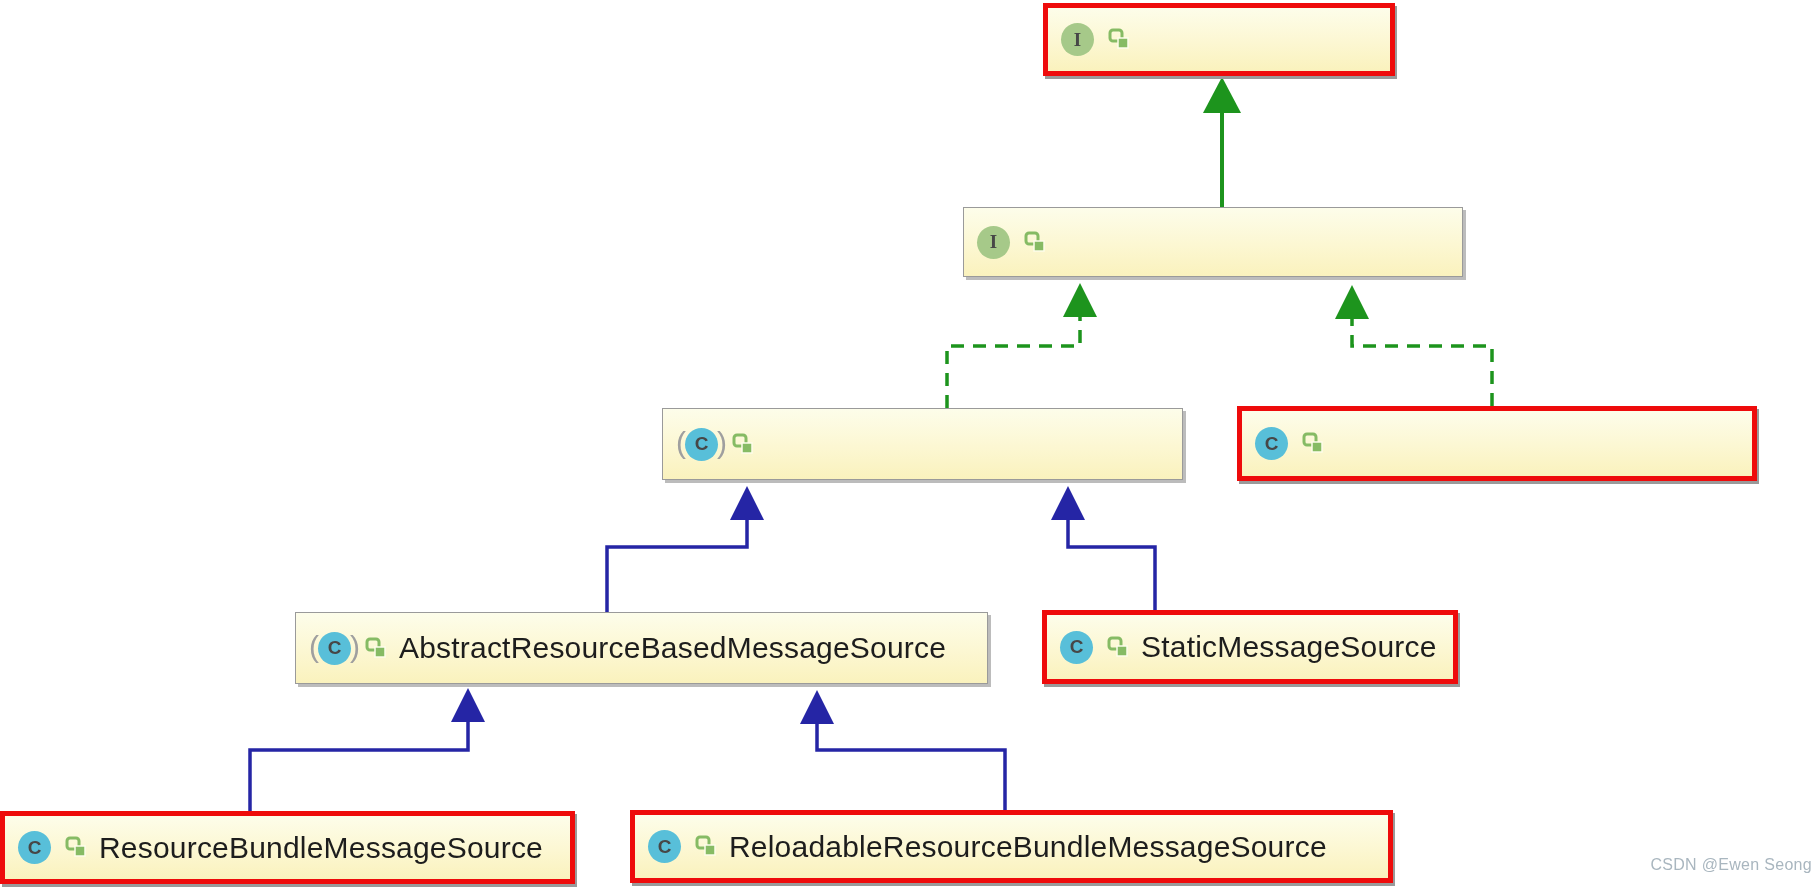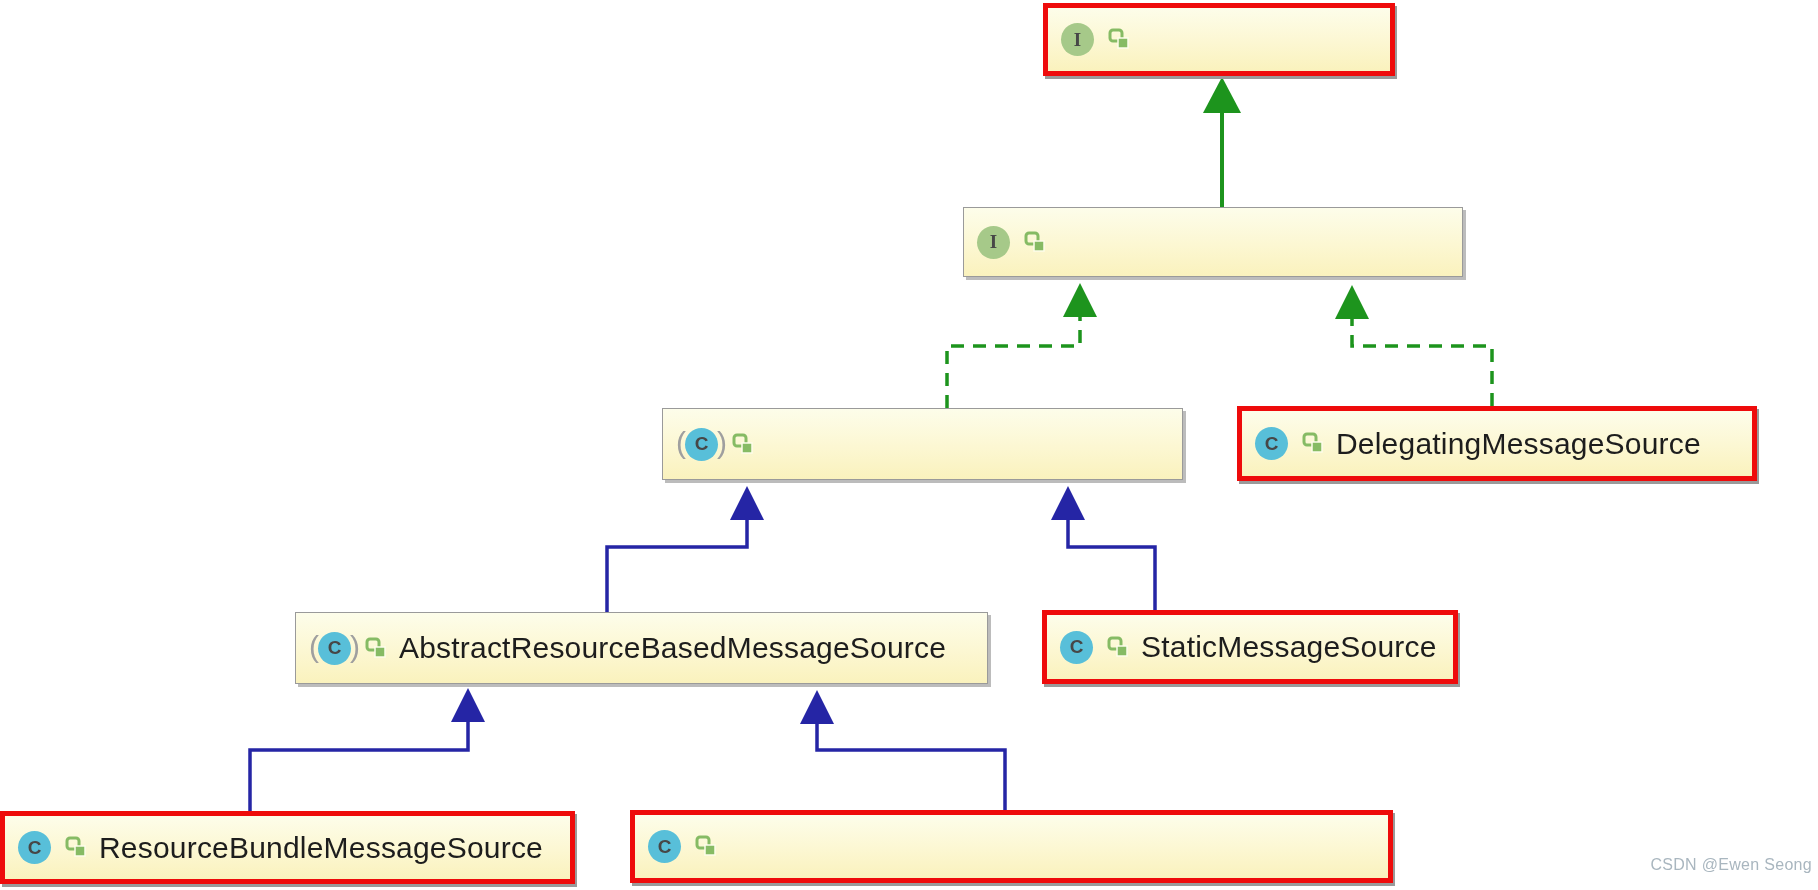--- a/index.html
+++ b/index.html
@@ -143,21 +143,20 @@
       <rect x="10" y="10" width="10" height="10" fill="#86bb64" stroke="#fdfdea" stroke-width="1.5"></rect>
     </svg>
   </div>
 
   <div class="node highlight" style="left:1237px; top:406px; width:520px; height:75px;">
     <span class="kind-icon class">C</span>
     <svg class="lock-icon" viewBox="0 0 23 23">
       <rect x="2" y="2" width="12" height="11" rx="3" fill="none" stroke="#86bb64" stroke-width="3"></rect>
       <rect x="10" y="10" width="10" height="10" fill="#86bb64" stroke="#fdfdea" stroke-width="1.5"></rect>
     </svg>
-    <span class="label">DelegatingMessageSource</span>
   </div>
 
   <div class="node abstract-pad" style="left:295px; top:612px; width:693px; height:72px;">
     <span class="kind-icon class abstract">C</span>
     <svg class="lock-icon" viewBox="0 0 23 23">
       <rect x="2" y="2" width="12" height="11" rx="3" fill="none" stroke="#86bb64" stroke-width="3"></rect>
       <rect x="10" y="10" width="10" height="10" fill="#86bb64" stroke="#fdfdea" stroke-width="1.5"></rect>
     </svg>
     <span class="label">AbstractResourceBasedMessageSource</span>
   </div>
@@ -179,17 +178,18 @@
     </svg>
     <span class="label">ResourceBundleMessageSource</span>
   </div>
 
   <div class="node highlight" style="left:630px; top:810px; width:763px; height:73px;">
     <span class="kind-icon class">C</span>
     <svg class="lock-icon" viewBox="0 0 23 23">
       <rect x="2" y="2" width="12" height="11" rx="3" fill="none" stroke="#86bb64" stroke-width="3"></rect>
       <rect x="10" y="10" width="10" height="10" fill="#86bb64" stroke="#fdfdea" stroke-width="1.5"></rect>
     </svg>
+    <span class="label">ReloadableResourceBundleMessageSource</span>
   </div>
 
   <div class="watermark">CSDN @Ewen Seong</div>
 
 </div>
 
 </body></html>

